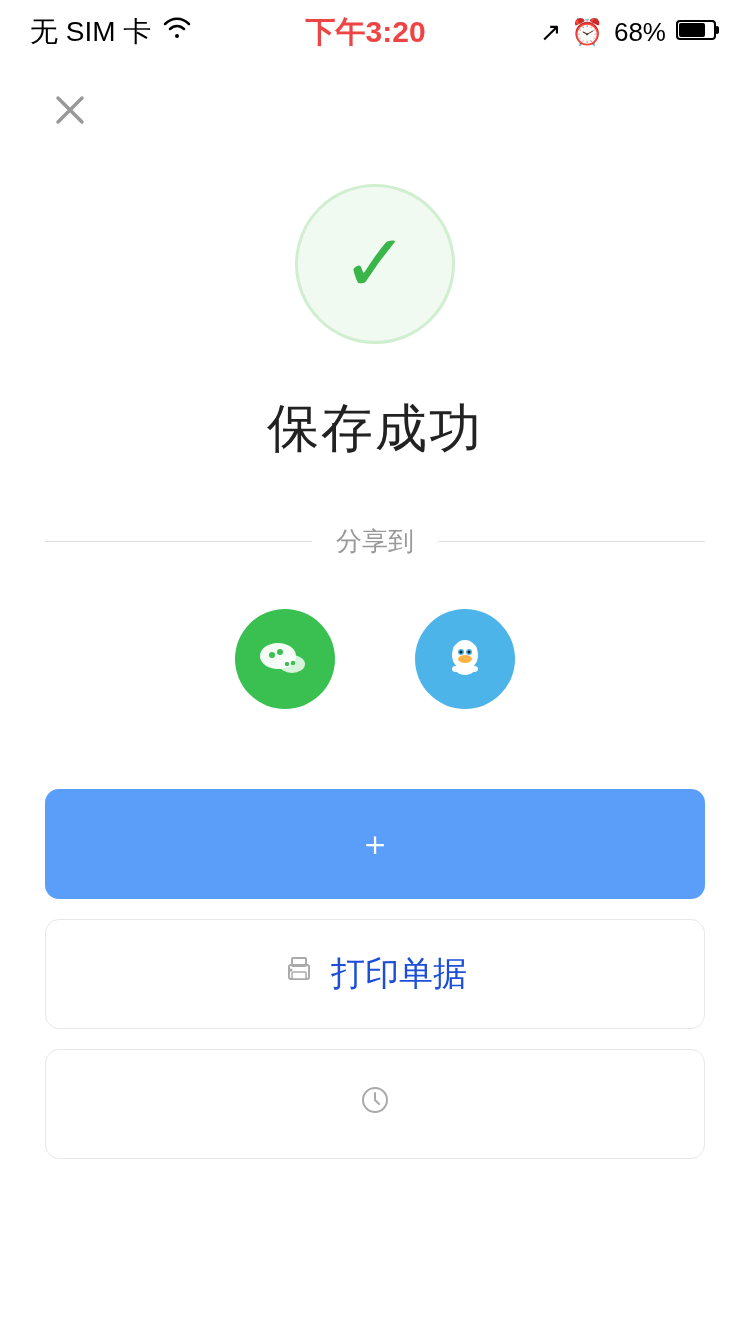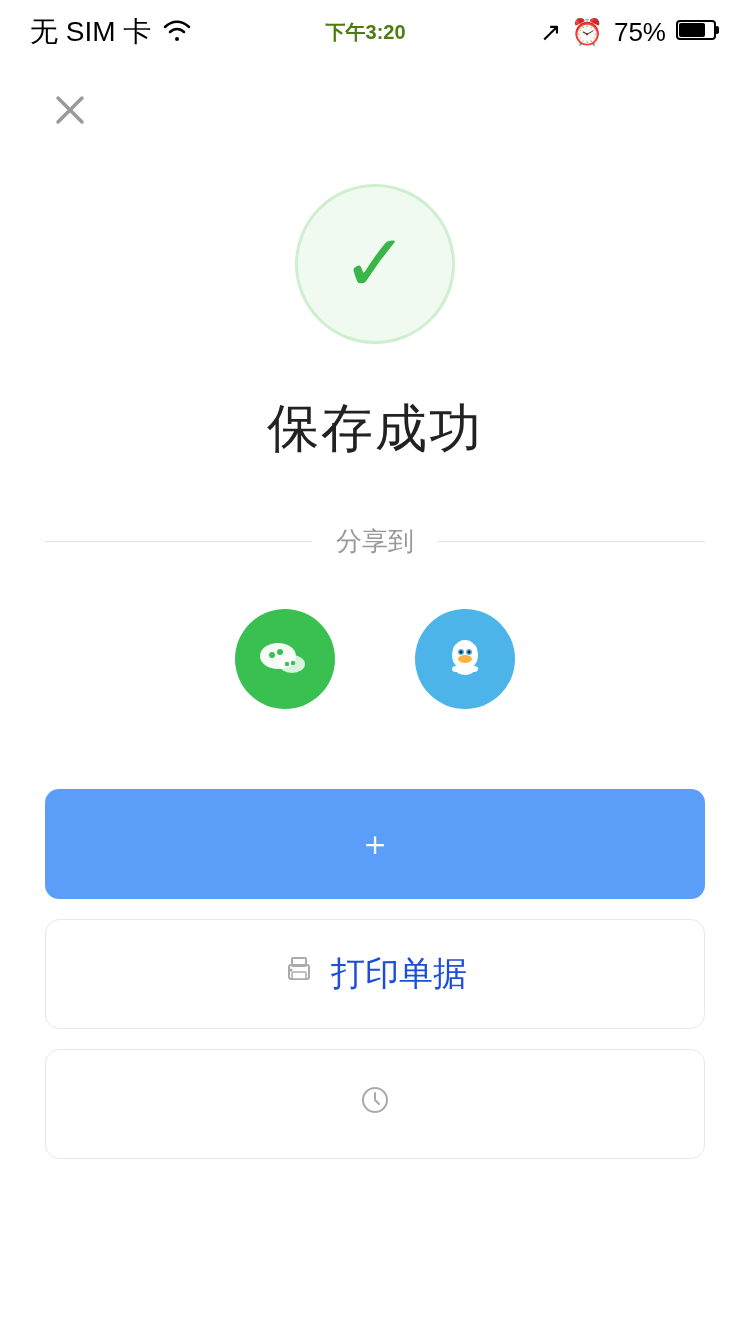--- a/index.html
+++ b/index.html
@@ -21,31 +21,31 @@
       height: 64px;
       display: flex;
       align-items: center;
       justify-content: space-between;
       padding: 0 30px;
       background: #ffffff;
     }
 
     .status-left {
       display: flex;
-      align-items: center;
+      align-items: flex-start;
       gap: 12px;
       font-size: 28px;
       font-weight: 500;
       color: #000;
     }
 
     .status-center {
-      font-size: 20px;
+      font-size: 30px;
       font-weight: 600;
-      color: #4d7c0f;
+      color: #ef4444;
     }
 
     .status-right {
       display: flex;
       align-items: center;
       gap: 10px;
       font-size: 26px;
       color: #000;
     }
 
@@ -197,21 +197,21 @@
         <path d="M14 18a2 2 0 1 1 0 4 2 2 0 0 1 0-4z" fill="#000"></path>
         <path d="M7 13c1.9-1.9 4.4-3 7-3s5.1 1.1 7 3" stroke="#000" stroke-width="2.5" stroke-linecap="round" fill="none"></path>
         <path d="M2 8c3.3-3.3 7.7-5.3 12-5.3s8.7 2 12 5.3" stroke="#000" stroke-width="2.5" stroke-linecap="round" fill="none"></path>
       </svg>
     </span>
   </div>
   <div class="status-center">下午3:20</div>
   <div class="status-right">
     <span>↗</span>
     <span>⏰</span>
-    <span>75%</span>
+    <span>68%</span>
     <span>
       <svg width="44" height="22" viewBox="0 0 44 22">
         <rect x="1" y="2" width="38" height="18" rx="3" ry="3" stroke="#000" stroke-width="2" fill="none"></rect>
         <rect x="39" y="7" width="4" height="8" rx="2" fill="#000"></rect>
         <rect x="3" y="4" width="26" height="14" rx="2" fill="#000"></rect>
       </svg>
     </span>
   </div>
 </div>
 

